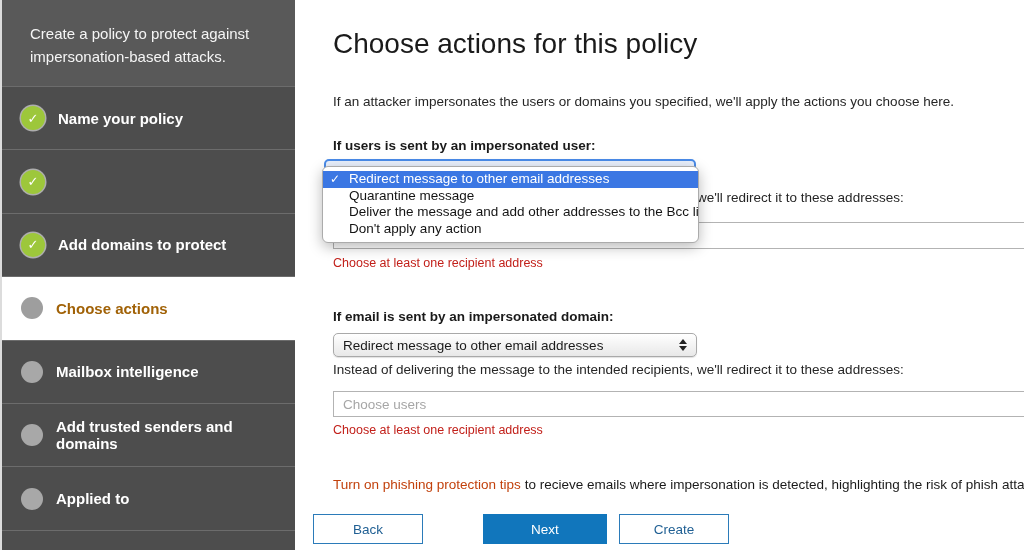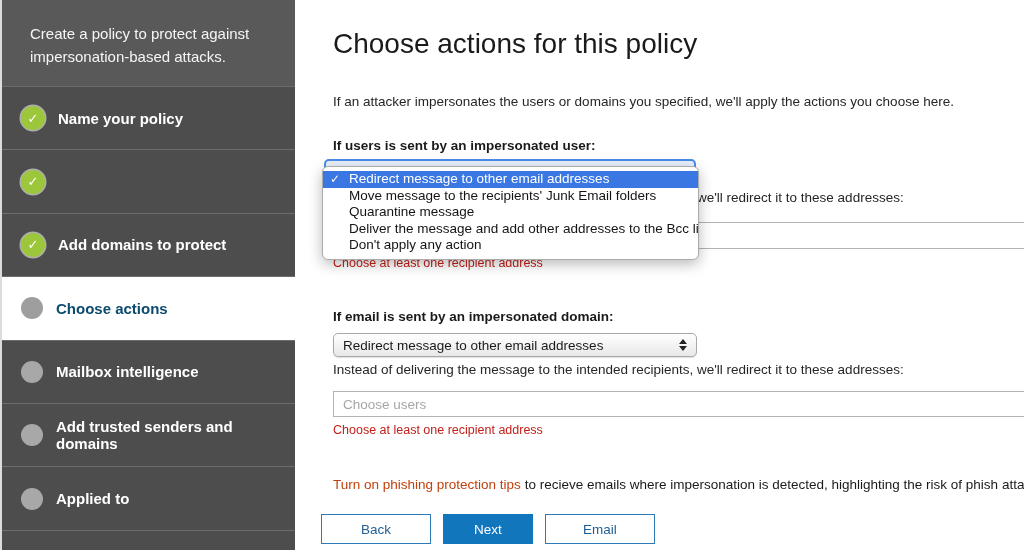--- a/index.html
+++ b/index.html
@@ -28,21 +28,21 @@
   .circle {
     width: 24px; height: 24px; border-radius: 50%; flex: 0 0 auto;
     display: flex; align-items: center; justify-content: center;
   }
   .circle.done {
     background: #9dc73b; color: #fff; font-size: 13px; font-weight: bold;
     box-shadow: 0 0 0 1.5px rgba(255,255,255,0.55);
   }
   .circle.todo { background: #a8a8a8; width: 22px; height: 22px; }
   .step.active { background: #ffffff; border-top: 1px solid #6c6c6c; }
-  .step.active .step-label { color: #0c4a6e; }
+  .step.active .step-label { color: #a16207; }
   .step.active .circle.todo { background: #9e9e9e; }
   .sidebar-filler { height: 20px; border-top: 1px solid #6c6c6c; background: #4d4d4d; }
 
   
   .main-title {
     position: absolute; left: 333px; top: 28px;
     font-size: 28px; font-weight: 300; color: #1a1a1a; letter-spacing: 0;
   }
   .intro { position: absolute; left: 333px; top: 94px; font-size: 13.5px; color: #262626; }
   .sec-label { position: absolute; font-weight: bold; font-size: 13.5px; color: #1a1a1a; }
@@ -91,27 +91,27 @@
     padding-left: 9px; box-shadow: 0 1px 1px rgba(0,0,0,0.12); cursor: default;
   }
   .select-text { flex: 1 1 auto; white-space: nowrap; overflow: hidden; }
   .stepper { width: 22px; display: flex; flex-direction: column; align-items: center; gap: 2px; padding-right: 4px; }
   .tri-up { width: 0; height: 0; border-left: 4px solid transparent; border-right: 4px solid transparent; border-bottom: 5px solid #222; }
   .tri-down { width: 0; height: 0; border-left: 4px solid transparent; border-right: 4px solid transparent; border-top: 5px solid #222; }
 
   
   .tips-line { position: absolute; left: 333px; top: 477px; font-size: 13.5px; color: #1a1a1a; white-space: nowrap; }
   .tips-link { color: #c2410c; cursor: pointer; }
-  .btn-row { position: absolute; left: 321px; top: 514px; display: flex; gap: 12px; }
+  .btn-row { position: absolute; left: 313px; top: 514px; display: flex; gap: 12px; }
   .btn {
     height: 30px; font-size: 13.5px; display: flex; align-items: center; justify-content: center;
     cursor: pointer; font-family: "Liberation Sans", sans-serif;
   }
   .btn-outline { width: 110px; background: #fff; border: 1px solid #2b7bb9; color: #1f5f93; }
-  .btn-primary { width: 90px; background: #1176bc; border: 1px solid #1176bc; color: #fff; }
+  .btn-primary { width: 124px; background: #1176bc; border: 1px solid #1176bc; color: #fff; margin-left: 48px; }
 </style>
 </head>
 <body>
 
 <div class="stage">
 
   <div class="sidebar">
     <div class="sidebar-header">Create a policy to protect against impersonation-based attacks.</div>
 
     <div class="step">
@@ -152,23 +152,20 @@
   <input class="addr-input input1" type="text" value="" style="">
   <div class="error err1">Choose at least one recipient address</div>
 
   <div class="focus-ring"></div>
   <div class="menu">
     <div class="menu-item sel">
       <span class="menu-check">✓</span>
       <span>Redirect message to other email addresses</span>
     </div>
     <div class="menu-item">
-      <span>Move message to the recipients' Junk Email folders</span>
-    </div>
-    <div class="menu-item">
       <span>Quarantine message</span>
     </div>
     <div class="menu-item">
       <span>Deliver the message and add other addresses to the Bcc line</span>
     </div>
     <div class="menu-item">
       <span>Don't apply any action</span>
     </div>
   </div>
 
@@ -182,16 +179,16 @@
   </div>
   <div class="redirect-note note2">Instead of delivering the message to the intended recipients, we'll redirect it to these addresses:</div>
   <input class="addr-input input2" type="text" placeholder="Choose users" style="">
   <div class="error err2">Choose at least one recipient address</div>
 
   <div class="tips-line"><span class="tips-link">Turn on phishing protection tips</span><span> to recieve emails where impersonation is detected, highlighting the risk of phish attack.</span></div>
 
   <div class="btn-row">
     <div class="btn btn-outline">Back</div>
     <div class="btn btn-primary">Next</div>
-    <div class="btn btn-outline">Email</div>
+    <div class="btn btn-outline">Create</div>
   </div>
 
 </div>
 
 </body></html>

